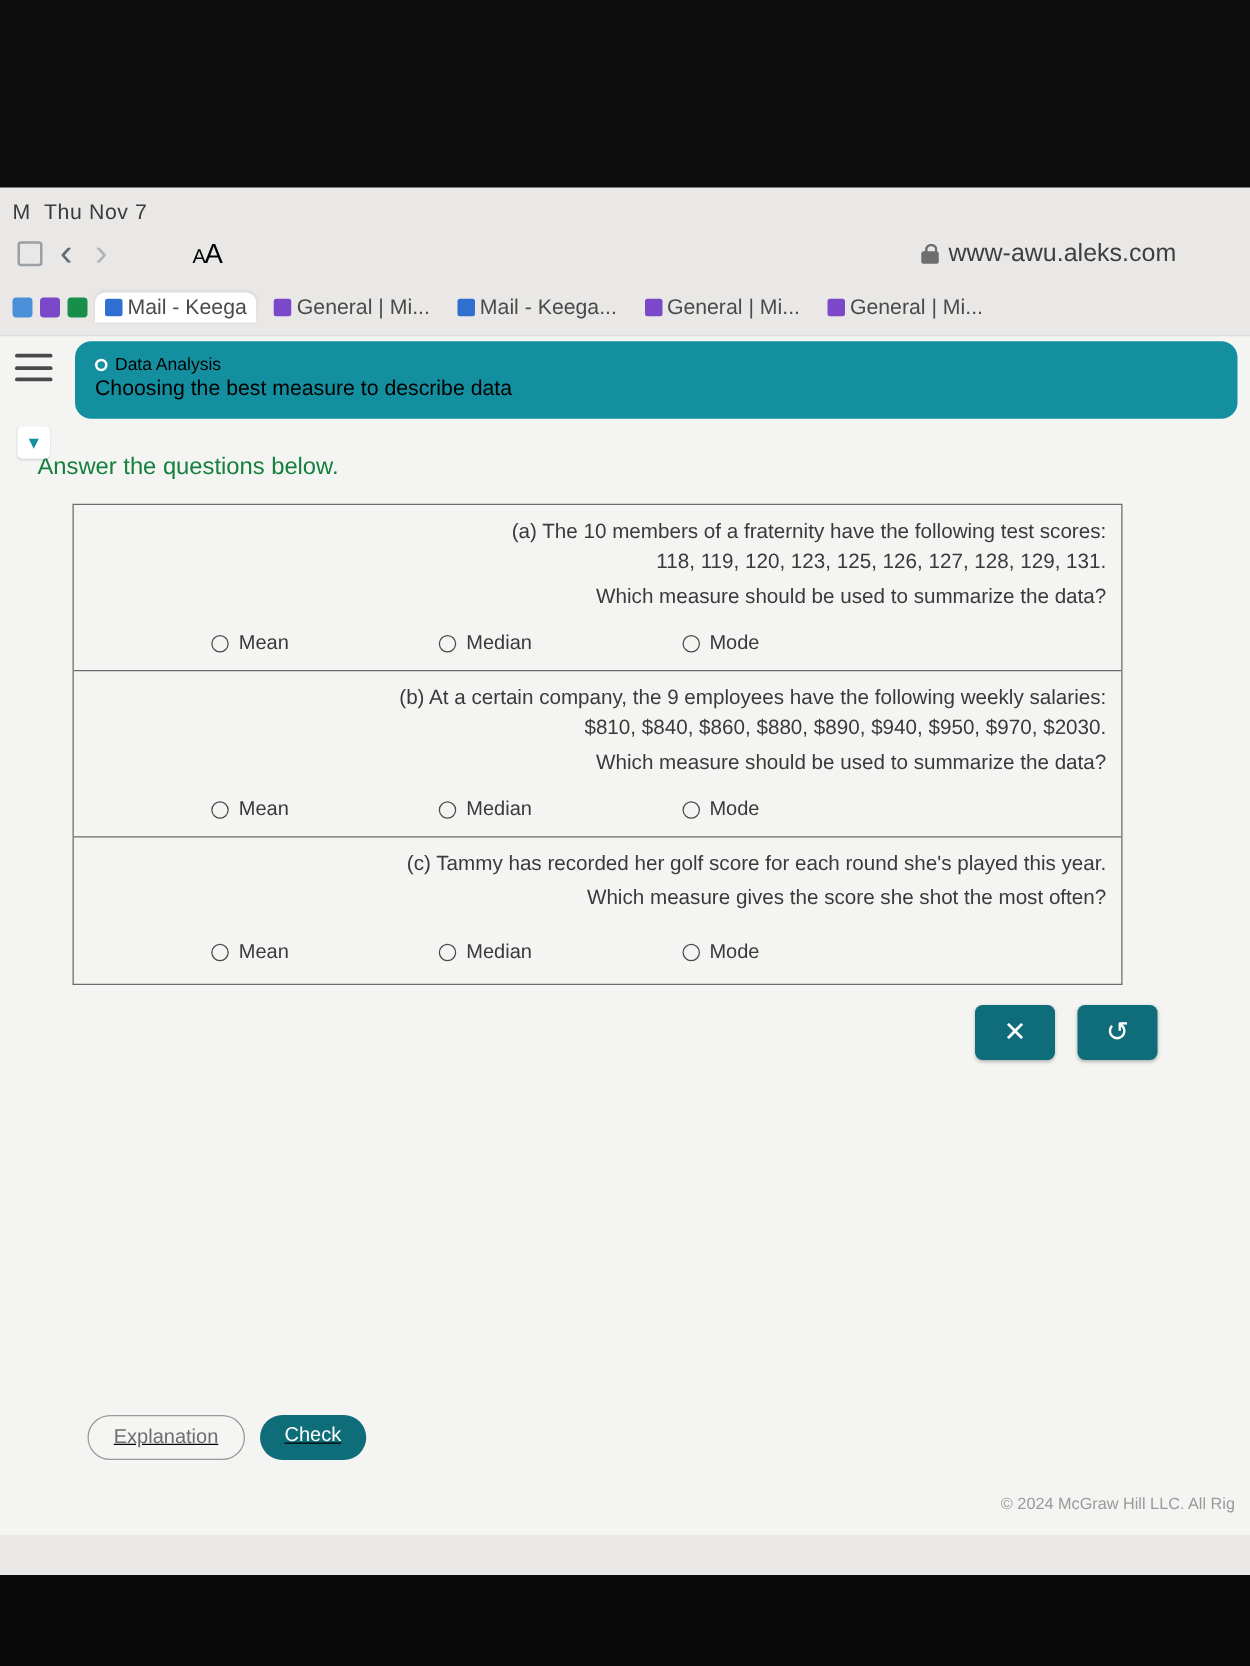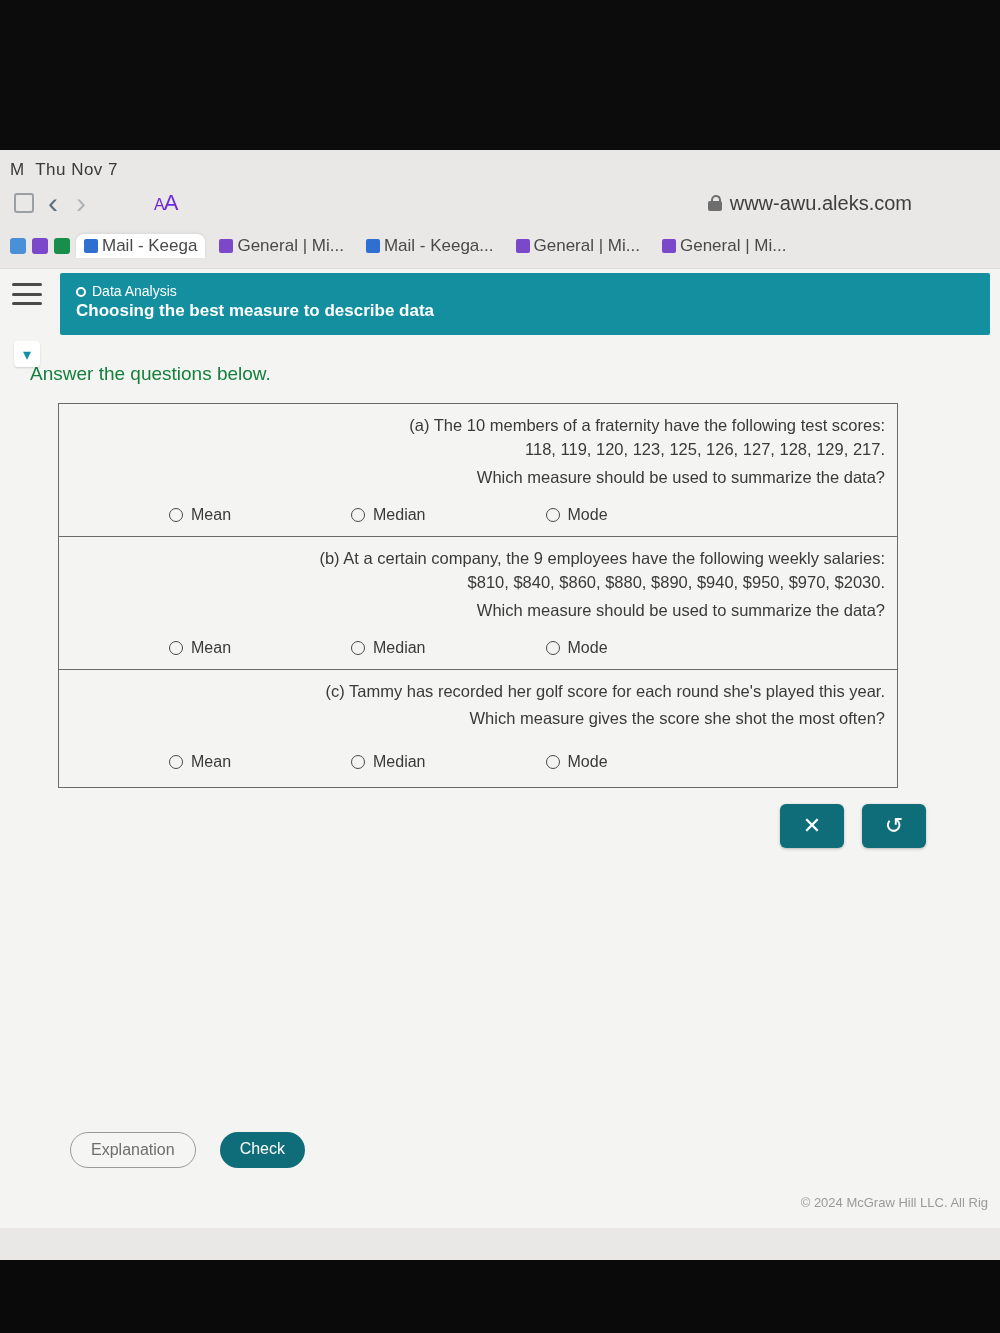--- a/index.html
+++ b/index.html
@@ -6,62 +6,62 @@
   html, body { width: 1000px; height: 1333px; font-family: Arial, Helvetica, sans-serif; background:#0a0a0a; overflow:hidden; }
   .screen { position:relative; width:1000px; height:1031px; background:#1a1a1a; }
   .device-top { height:150px; background:#0c0c0c; }
   .tablet { position:absolute; top:150px; left:0; width:1000px; height:1110px; background:#e9e8e6; }
   .status { font-size:17px; color:#3a3a3a; padding:10px 0 0 10px; letter-spacing:.5px; }
   .browser-top { display:flex; align-items:center; gap:14px; padding:8px 8px 12px 8px; }
   .nav-btns { display:flex; align-items:center; gap:10px; margin-left:6px; }
   .sq { width:20px; height:20px; border:2px solid #9aa0a6; border-radius:3px; }
   .chev { font-size:30px; color:#5e6d7a; font-weight:500; line-height:1; padding:0 4px; cursor:default; }
   .chev.dim { color:#b0b4b7; }
-  .aa { font-size:22px; color:#6d28d9; margin-left:50px; letter-spacing:-1px; }
+  .aa { font-size:22px; color:#000000; margin-left:50px; letter-spacing:-1px; }
   .aa .sm { font-size:16px; }
-  .url { margin-left:auto; margin-right:80px; display:flex; align-items:center; gap:8px; font-size:20px; color:#3e3e3e; }
+  .url { margin-left:auto; margin-right:51px; display:flex; align-items:center; gap:8px; font-size:20px; color:#3e3e3e; }
   .lock { width:14px; height:16px; position:relative; }
   .lock::before { content:""; position:absolute; bottom:0; width:14px; height:10px; background:#6e6e6e; border-radius:2px; }
   .lock::after { content:""; position:absolute; top:0; left:3px; width:6px; height:7px; border:2px solid #6e6e6e; border-bottom:none; border-radius:5px 5px 0 0; }
   .dots3 { position:absolute; top:156px; right:120px; font-size:24px; color:#6e6e6e; letter-spacing:3px; }
   .tabs { display:flex; align-items:center; gap:6px; padding:4px 6px 10px 6px; flex-wrap:nowrap; overflow:hidden; }
   .tabicon { width:14px; height:14px; display:inline-block; background:#7a48c8; border-radius:2px; position:relative; margin-right:4px; flex-shrink:0; }
   .tabicon.blue { background:#2f6fd0; }
   .tab { display:flex; align-items:center; font-size:17px; color:#4a4a4a; padding:2px 8px; white-space:nowrap; cursor:pointer; }
   .tab.active { background:#fff; border-radius:8px 8px 0 0; box-shadow:0 -1px 3px rgba(0,0,0,.08); }
   .tiny-icons { display:flex; gap:6px; padding-left:4px; }
   .tiny { width:16px; height:16px; border-radius:3px; }
   .tiny.a { background:#4a90d9; } .tiny.b { background:#7a48c8; } .tiny.c { background:#178f4a; }
 
   .app { background:#f4f4f2; border-top:1px solid #dcdcdc; min-height:960px; position:relative; }
-  .teal { background:#148f9f; color:#ffffff; margin:4px 10px 0 60px; padding:10px 16px 14px 16px; border-radius:2px; }
+  .teal { background:#148f9f; color:#000000; margin:4px 10px 0 60px; padding:10px 16px 14px 16px; border-radius:13px; }
   .hamb { position:absolute; left:12px; top:14px; width:30px; height:22px; display:flex; flex-direction:column; justify-content:space-between; cursor:pointer; }
   .hamb span { height:3px; background:#4a4a4a; border-radius:2px; }
   .circ { width:10px; height:10px; border:2px solid #fff; border-radius:50%; display:inline-block; margin-right:6px; vertical-align:middle; }
   .cat { font-size:14px; }
-  .topic { font-size:17px; font-weight:700; margin-top:2px; }
+  .topic { font-size:17px; font-weight:400; margin-top:2px; }
   .chev-down { position:absolute; left:14px; top:72px; width:26px; height:26px; background:#fff; border-radius:4px; display:flex; align-items:center; justify-content:center; color:#148f9f; font-size:16px; box-shadow:0 1px 2px rgba(0,0,0,.15); cursor:pointer; }
 
   .content { padding:28px 30px 0 30px; }
   .prompt { font-size:19px; color:#15803d; margin-bottom:18px; }
 
   .qbox { border:1px solid #6b6b6b; width:840px; margin-left:28px;text-align:right; }
   .row { border-bottom:1px solid #6b6b6b; }
   .row:last-child { border-bottom:none; }
   .qtext { padding:10px 12px 8px 12px; font-size:16.5px; color:#3a3a3a; line-height:1.45; }
   .qtext .values { margin-left:56px; }
   .follow { margin-top:4px; margin-left:8px; }
   .opts { display:flex; gap:120px; padding:8px 0 12px 110px; font-size:16px; color:#3a3a3a; }
   .opt { display:flex; align-items:center; gap:8px; cursor:pointer; }
   .radio { width:14px; height:14px; border:1.5px solid #4a4a4a; border-radius:50%; display:inline-block; }
 
   .action-btns { display:flex; gap:18px; justify-content:flex-end; width:868px; margin:16px 0 0 28px; }
   .sqbtn { width:64px; height:44px; background:#0f6d7a; color:#fff; border-radius:6px; display:flex; align-items:center; justify-content:center; font-size:22px; cursor:pointer; box-shadow:0 1px 3px rgba(0,0,0,.25); }
 
-  .footer-btns { position:absolute; left:70px; bottom:60px; display:flex; gap:24px; }
+  .footer-btns { position:absolute; left:70px; bottom:60px; display:flex; gap:12px;text-decoration:underline; }
   .pill { padding:8px 20px; border-radius:22px; font-size:16px; cursor:pointer; }
   .pill.outline { border:1.5px solid #9a9a9a; color:#6e6e6e; background:#f5f5f3; }
   .pill.solid { background:#0f6d7a; color:#fff; }
 
   .copyright { position:absolute; right:12px; bottom:18px; font-size:13px; color:#9a9a9a; }
 </style>
 </head>
 <body>
 
 <div class="screen">
@@ -131,21 +131,21 @@
 
       <div class="content">
         <div class="prompt">Answer the questions below.</div>
 
         <div class="qbox">
 
           <div class="row">
             <div class="qtext">
               <span>(a)</span>
               <span>The 10 members of a fraternity have the following test scores:</span><br>
-              <span class="values">118, 119, 120, 123, 125, 126, 127, 128, 129, 217.</span><br>
+              <span class="values">118, 119, 120, 123, 125, 126, 127, 128, 129, 131.</span><br>
               <span class="follow" style="display:inline-block;">Which measure should be used to summarize the data?</span>
             </div>
             <div class="opts">
               <label class="opt">
                   <span class="radio"></span>
                   <span>Mean</span>
                 </label>
               <label class="opt">
                   <span class="radio"></span>
                   <span>Median</span>

